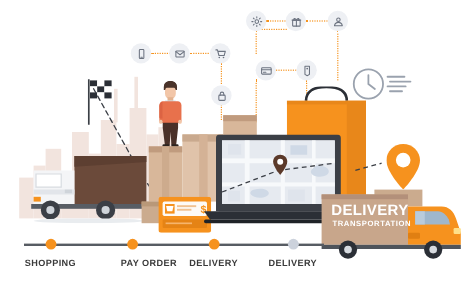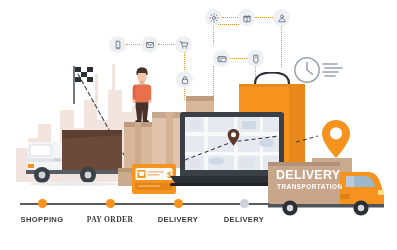--- a/index.html
+++ b/index.html
@@ -347,18 +347,18 @@
 
   <div>
     <div class="tl-line" style="left:20px;top:203px;width:250px;"></div>
 
     <div class="tl-dot" style="left:38px;top:199px;"></div>
     <div class="tl-dot" style="left:106px;top:199px;"></div>
     <div class="tl-dot" style="left:174px;top:199px;"></div>
     <div class="tl-dot pending" style="left:240px;top:199px;"></div>
 
     <div class="tl-label" style="left:3px;top:215px;width:78px;">SHOPPING</div>
-    <div class="tl-label" style="left:71px;top:215px;width:78px;font-family:Liberation Serif, serif;">PAY ORDER</div>
+    <div class="tl-label" style="left:85px;top:215px;width:78px;">PAY ORDER</div>
     <div class="tl-label" style="left:139px;top:215px;width:78px;">DELIVERY</div>
     <div class="tl-label" style="left:205px;top:215px;width:78px;">DELIVERY</div>
   </div>
 
 </div>
 
 </body></html>

